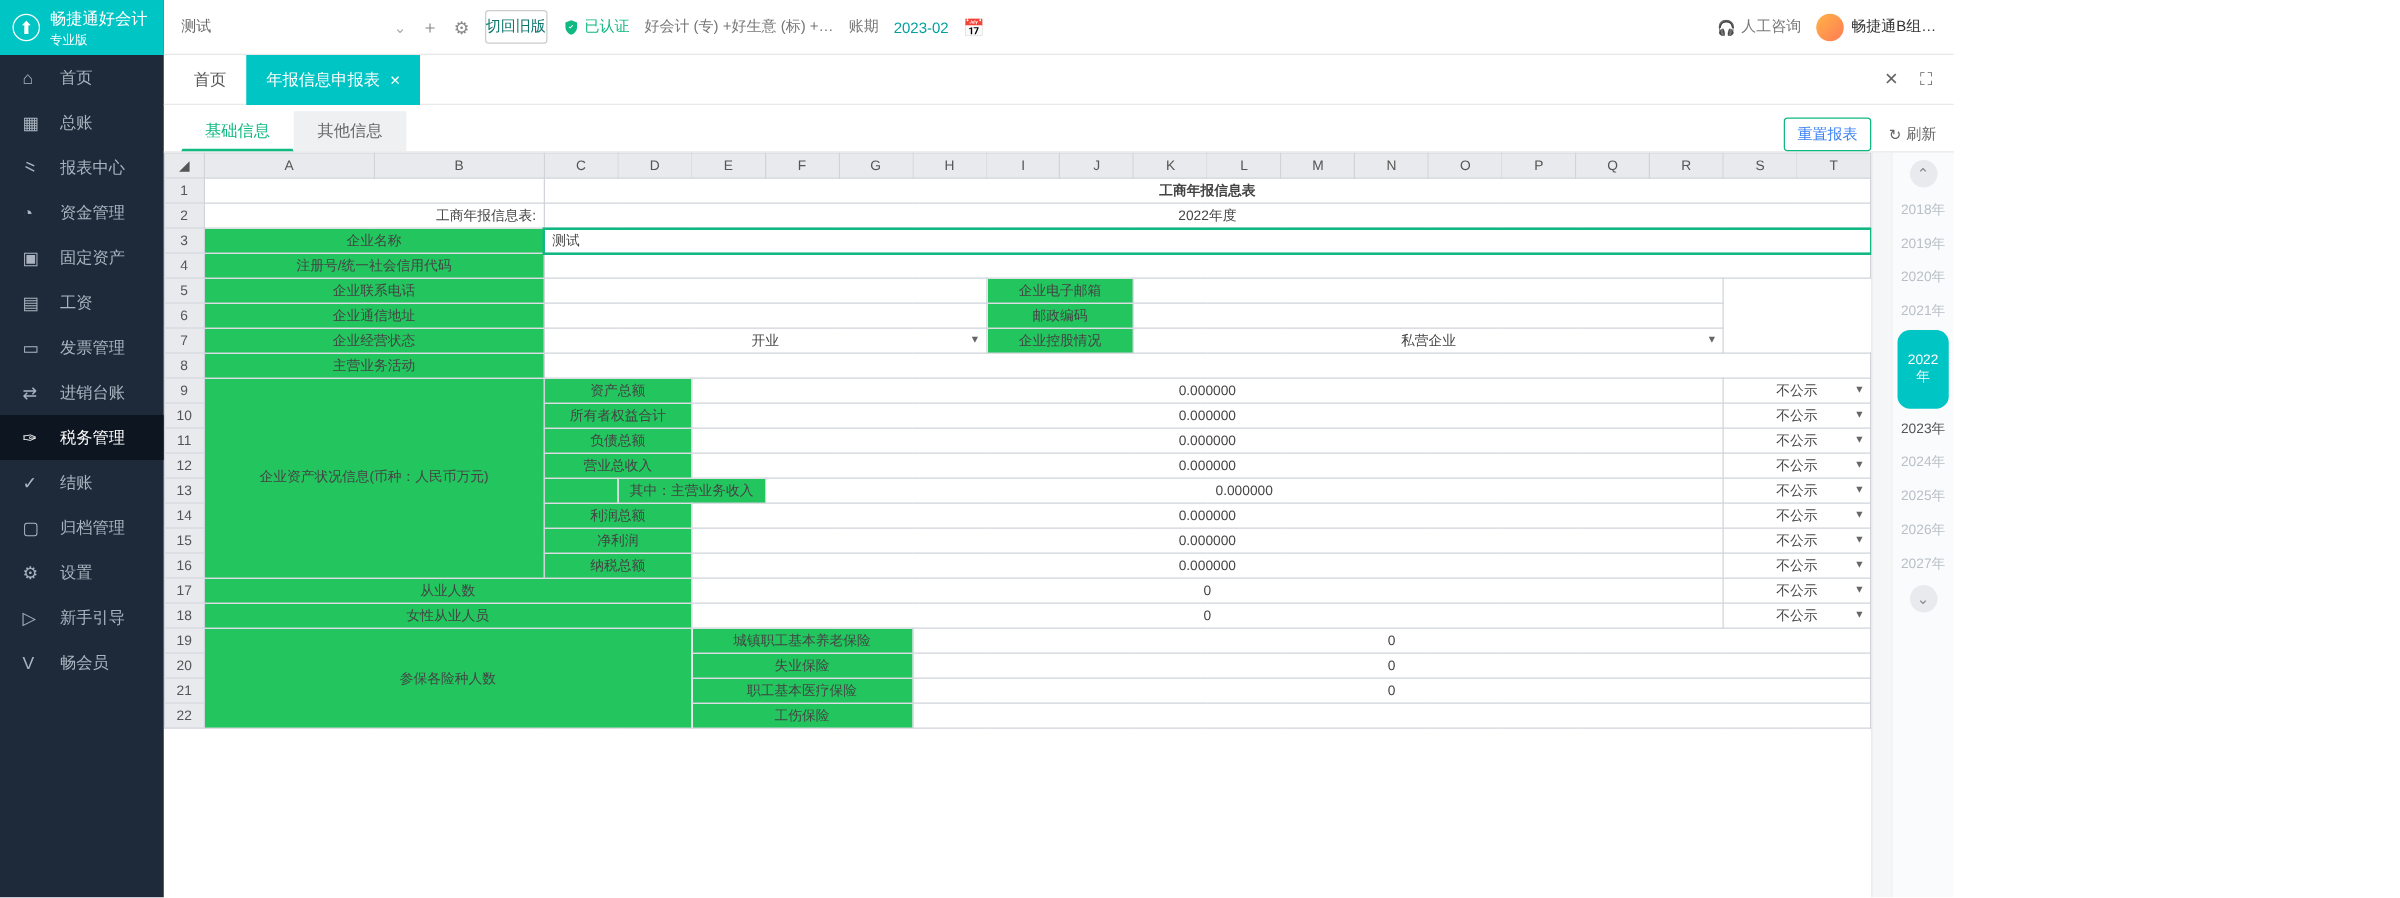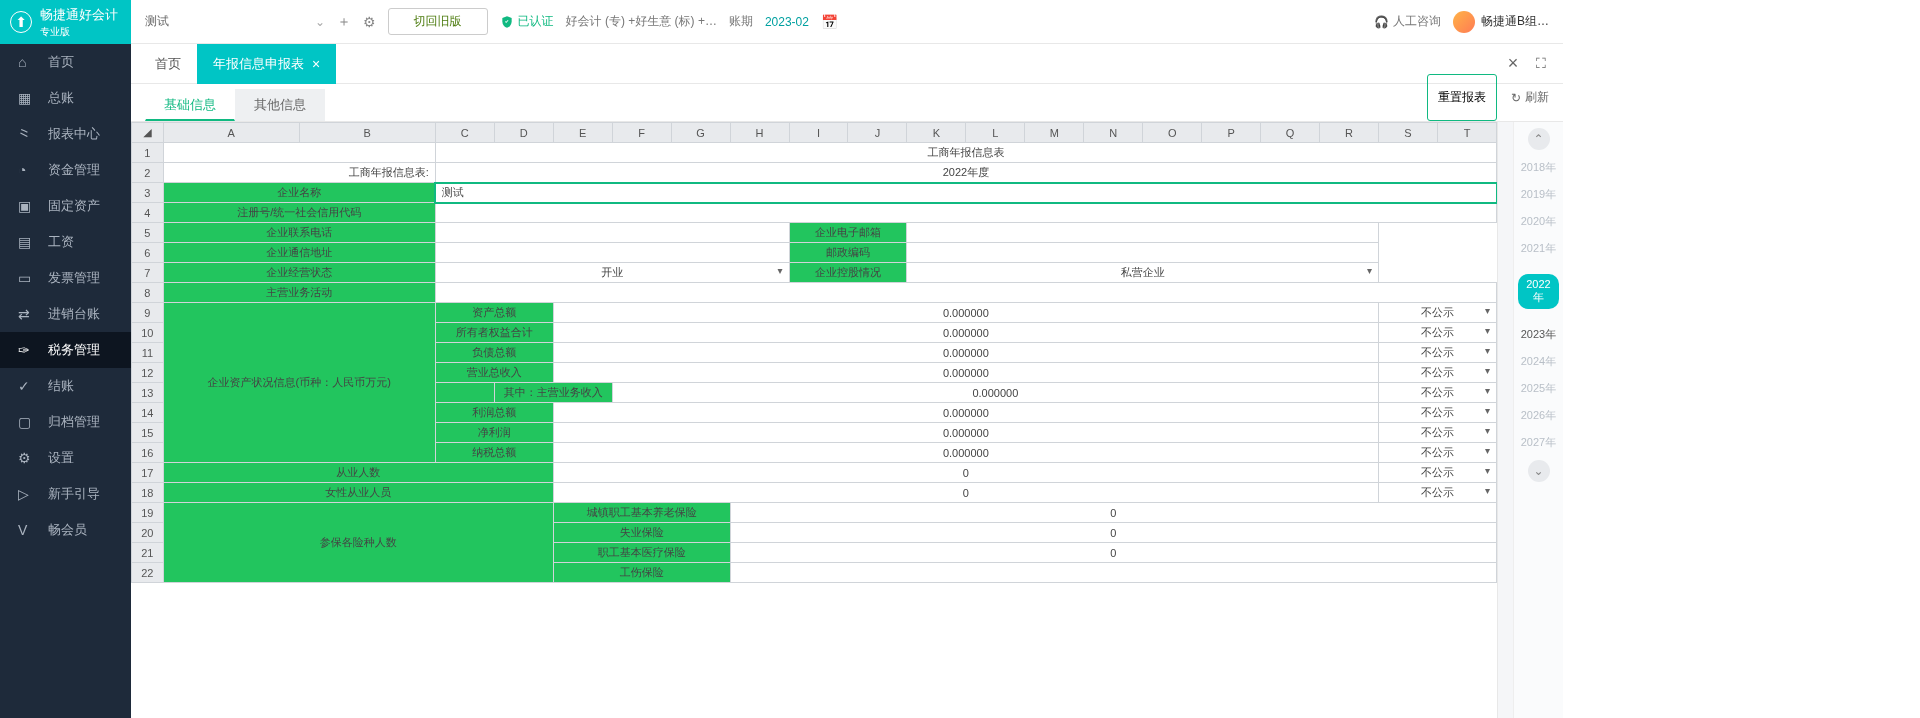--- a/index.html
+++ b/index.html
@@ -11,56 +11,56 @@
 .logo-text{font-size:13px;font-weight:500}
 .logo-sub{font-size:10px;margin-top:1px}
 .nav-item{height:36px;display:flex;align-items:center;padding:0 18px;cursor:pointer;font-size:13px}
 .nav-item.active{background:#0d1520;color:#fff}
 .nav-icon{width:18px;margin-right:12px;font-size:14px}
 .main{flex:1;display:flex;flex-direction:column;min-width:0}
 .topbar{height:44px;display:flex;align-items:center;padding:0 14px;border-bottom:1px solid #e8e8e8;gap:12px;font-size:12px}
 .company-sel{display:flex;align-items:center;color:#666;min-width:180px}
 .company-sel .chev{margin-left:auto;color:#aaa}
 .tb-icon{color:#888;cursor:pointer;font-size:14px}
-.btn-outline{border:1px solid #ccc;padding:4px 25px;border-radius:3px;cursor:pointer;color:#4d7c0f}
+.btn-outline{border:1px solid #ccc;padding:4px 0;border-radius:3px;cursor:pointer;color:#0f766e}
 .verified{color:#10b981;display:flex;align-items:center;gap:4px}
 .shield{width:14px;height:14px;display:inline-block}
 .tb-text{color:#777}
 .tb-spacer{flex:1}
 .user-info{display:flex;align-items:center;gap:6px}
 .avatar{width:22px;height:22px;border-radius:50%;background:linear-gradient(135deg,#ffb347,#ff7b54)}
 .tabbar{height:40px;display:flex;align-items:center;padding:0 8px;border-bottom:1px solid #e8e8e8}
 .tab{padding:0 16px;height:40px;display:flex;align-items:center;font-size:13px;color:#555;cursor:pointer}
 .tab.active{background:#00c5c5;color:#fff;position:relative}
 .tab-close{margin-left:8px;font-size:14px}
 .subtabbar{height:38px;display:flex;align-items:flex-end;border-bottom:1px solid #e8e8e8;position:relative}
 .subtab{padding:0 18px;height:32px;display:flex;align-items:center;font-size:13px;color:#666;cursor:pointer;border:1px solid transparent}
 .subtab.active{color:#10b981;border-bottom:2px solid #10b981}
 .subtab.inactive{background:#eef0f2;color:#666}
 .subtab-actions{margin-left:auto;display:flex;gap:14px;padding-right:14px}
-.btn-green{border:1px solid #10b981;color:#000000;padding:14px 10px;border-radius:3px;cursor:pointer}
+.btn-green{border:1px solid #10b981;color:#3b82f6;padding:4px 10px;border-radius:3px;cursor:pointer}
 .btn-refresh{color:#666;cursor:pointer;display:flex;align-items:center;gap:4px}
 .sheet-wrap{flex:1;display:flex;min-height:0}
 .sheet-area{flex:1;overflow:auto;position:relative}
 table.sheet{border-collapse:collapse;width:100%;table-layout:fixed}
 table.sheet td,table.sheet th{border:1px solid #d0d4d9;height:20px;font-size:11px;text-align:center;color:#444;padding:0 4px;white-space:nowrap;overflow:hidden}
 table.sheet .corner{width:28px;background:#e8eaed}
 table.sheet th{background:#e8eaed;font-weight:normal;color:#555}
 table.sheet .rownum{background:#e8eaed;width:28px;color:#555}
-.title-cell{font-size:14px;font-weight:400;color:#222}
+.title-cell{font-size:14px;font-weight:700;color:#222}
 .label-cell{background:#22c55e}
 .val-right{text-align:right;padding-right:8px}
 .sel-cell{position:relative;text-align:left;padding-left:6px}
 .sel-cell::after{content:"▾";position:absolute;right:6px;color:#666;font-size:10px}
 .active-row .rownum{background:#10b981;color:#fff}
 .active-border{outline:2px solid #10b981;outline-offset:-1px}
 .yearbar{width:50px;background:#fafbfc;border-left:1px solid #eee;display:flex;flex-direction:column;align-items:center;padding-top:6px;gap:4px}
 .year-arrow{width:22px;height:22px;border-radius:50%;background:#e8eaed;color:#888;display:flex;align-items:center;justify-content:center;font-size:12px;cursor:pointer}
 .year-item{font-size:11px;color:#b8bfc7;padding:6px 0;cursor:pointer;width:100%;text-align:center}
-.year-item.active{background:#00c5c5;color:#fff;border-radius:10px;margin:12px 4px;width:auto;padding:4px 6px}
+.year-item.active{background:#00c5c5;color:#fff;border-radius:10px;margin:2px 4px;width:auto;padding:18px 6px}
 .year-item.near{color:#555}
 .close-main{width:28px;text-align:center;font-size:18px;color:#666;cursor:pointer;margin-left:auto}
 .expand-icon{width:28px;text-align:center;font-size:14px;color:#666;cursor:pointer}
 .scroll-spacer{width:16px;background:#f5f6f8;border-left:1px solid #e8e8e8}
 </style>
 </head>
 <body>
 
 <div class="app">
   <div class="sidebar">

